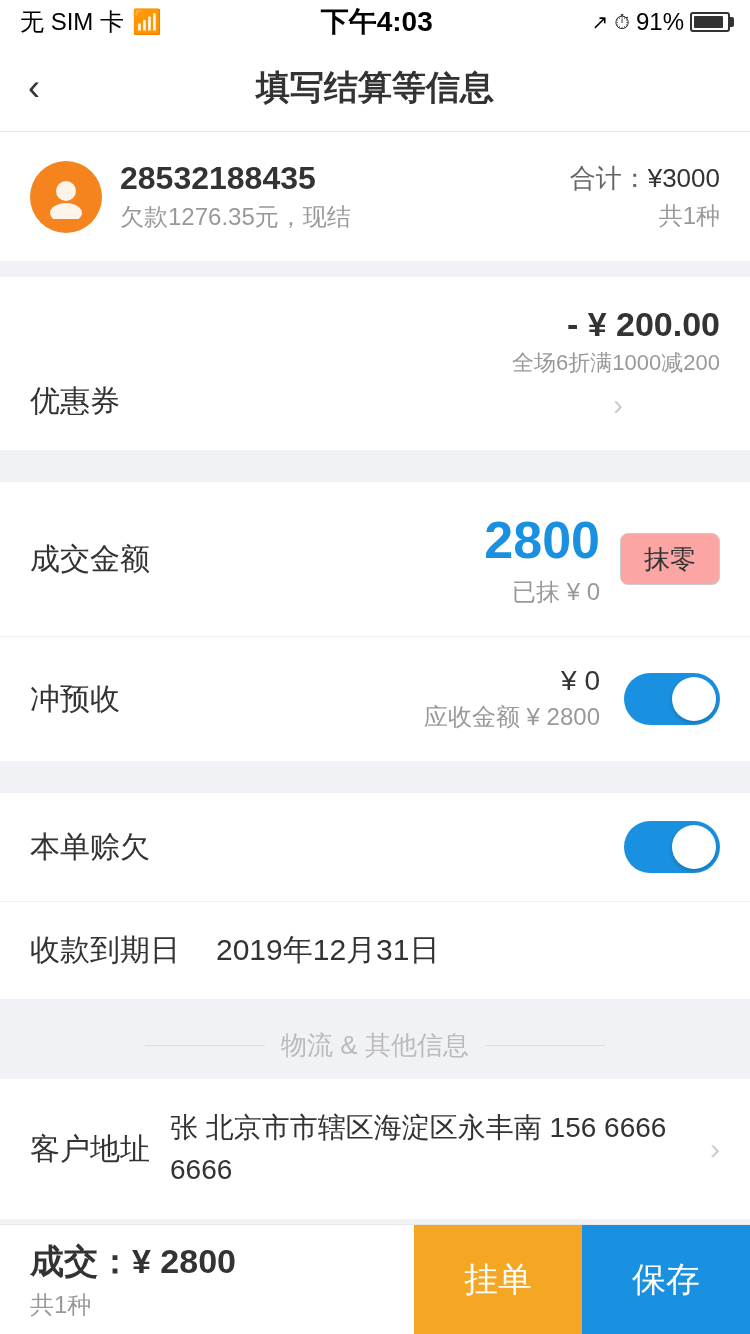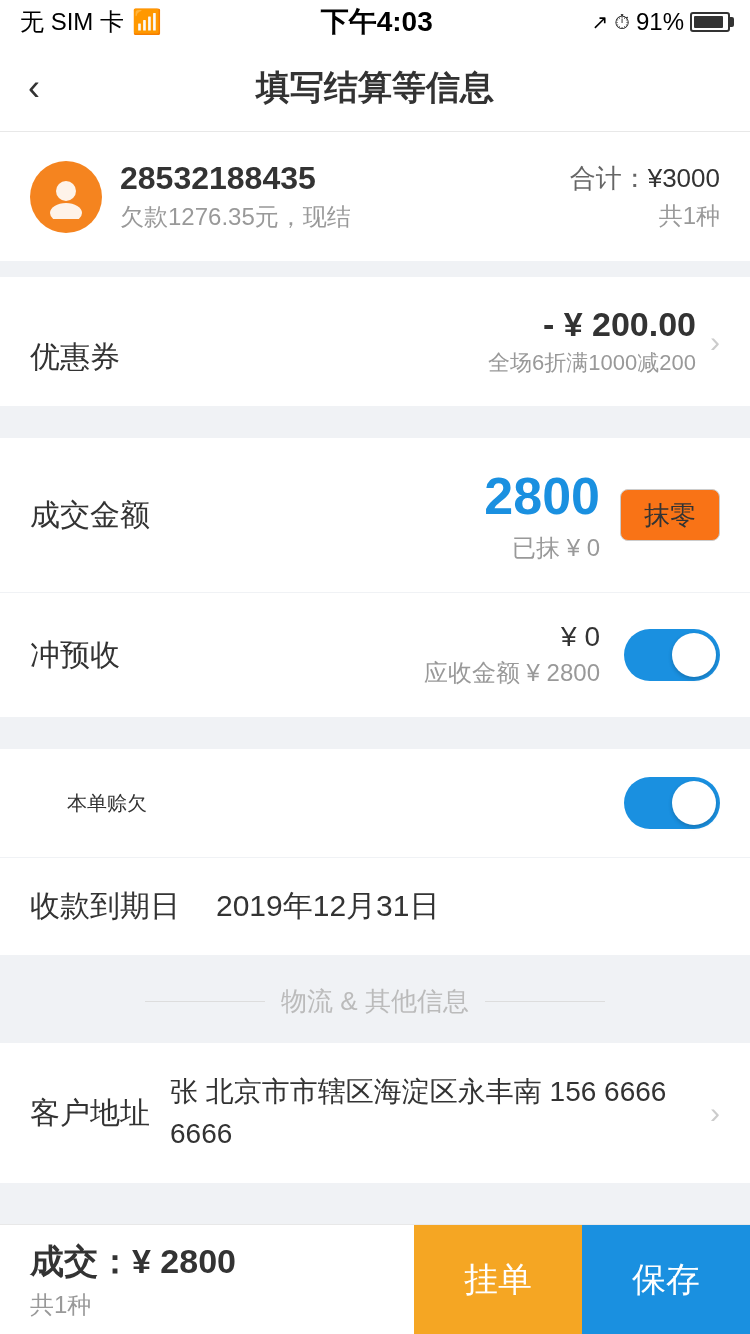--- a/index.html
+++ b/index.html
@@ -136,20 +136,21 @@
       margin-bottom: 16px;
     }
     .coupon-label {
       font-size: 30px;
       color: #333;
     }
     .coupon-right {
       display: flex;
       align-items: center;
       gap: 10px;
+      flex-direction: column;
     }
     .coupon-discount {
       font-size: 34px;
       font-weight: 600;
       color: #333;
       text-align: right;
     }
     .coupon-desc {
       font-size: 22px;
       color: #999;
@@ -191,21 +192,21 @@
     .amount-value {
       font-size: 52px;
       font-weight: 700;
       color: #1a90e0;
     }
     .round-btn {
       width: 100px;
       height: 52px;
       border: 1px solid #ccc;
       border-radius: 8px;
-      background: #f97316;
+      background: #fca5a5;
       font-size: 26px;
       color: #333;
       display: flex;
       align-items: center;
       justify-content: center;
       cursor: pointer;
     }
     .amount-sub {
       font-size: 24px;
       color: #999;
@@ -272,23 +273,22 @@
       background: #fff;
       padding: 28px 30px;
       margin-top: 16px;
     }
     .debt-row {
       display: flex;
       align-items: center;
       justify-content: space-between;
     }
     .debt-label {
-      font-size: 20px;
-      color: #333;
-      margin-left: 37px;
+      font-size: 30px;
+      color: #333;
     }
 
     
     .duedate-section {
       background: #fff;
       padding: 28px 30px;
       margin-top: 1px;
     }
     .duedate-row {
       display: flex;
@@ -323,21 +323,21 @@
     .logistics-line {
       width: 120px;
       height: 1px;
       background: #ddd;
     }
 
     
     .address-section {
       background: #fff;
       padding: 28px 30px;
-      margin-top: 12px;
+      margin-top: 4px;
     }
     .address-row {
       display: flex;
       align-items: center;
       justify-content: space-between;
     }
     .address-label {
       font-size: 30px;
       color: #333;
       flex-shrink: 0;

